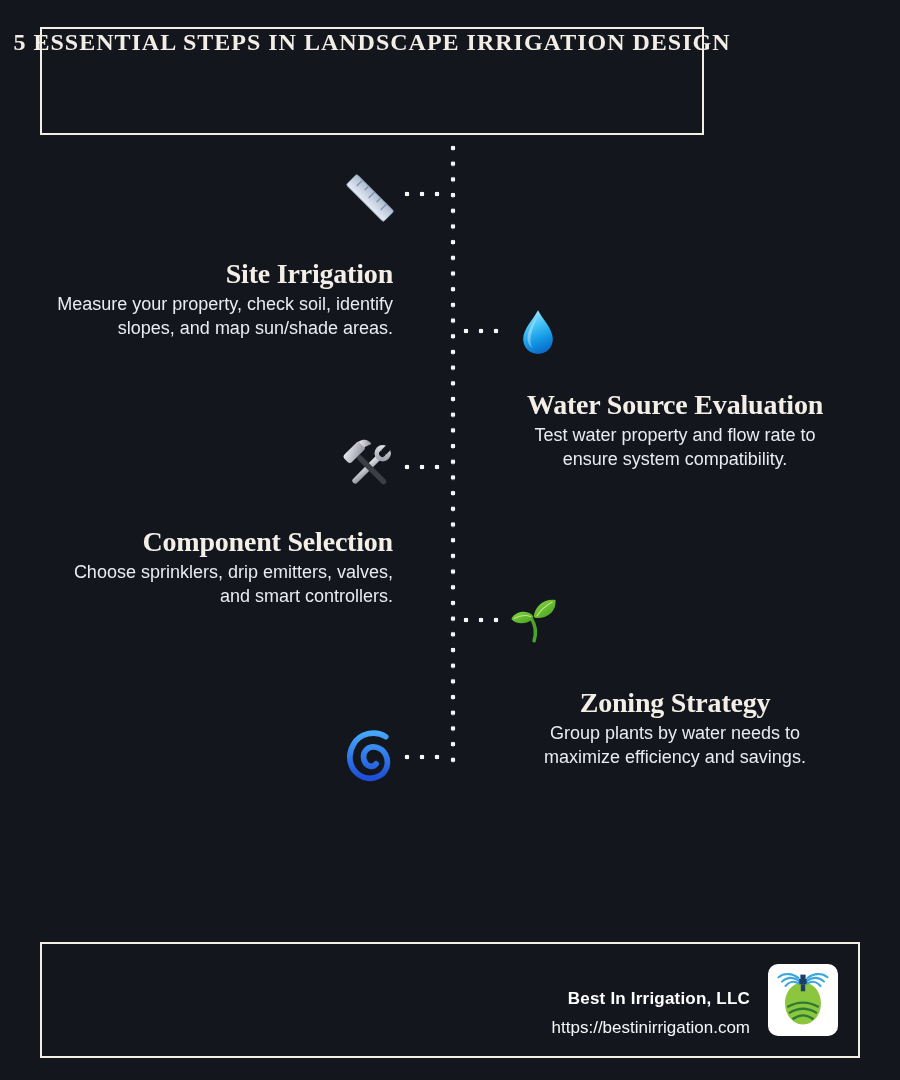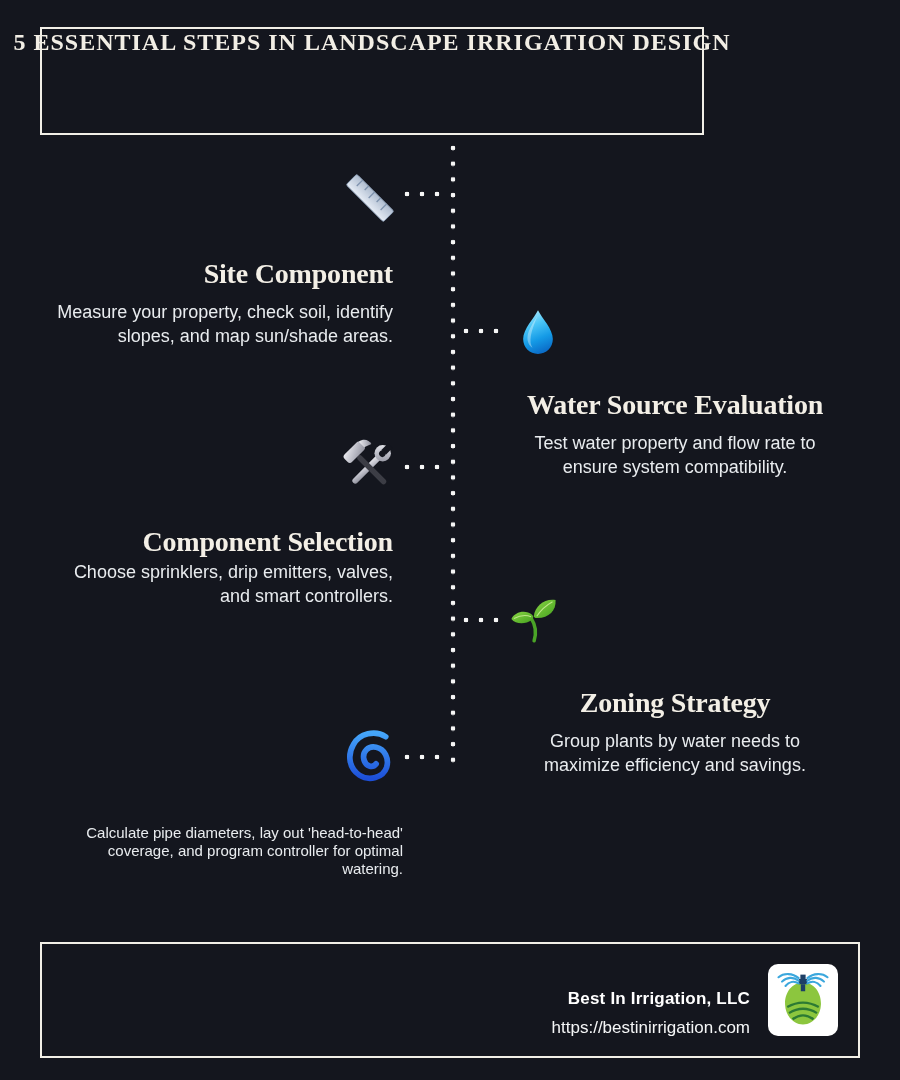--- a/index.html
+++ b/index.html
@@ -23,21 +23,21 @@
     background-size:15px 6px; background-repeat:repeat-x; }
   .icon { position:absolute; }
   .step { position:absolute; }
   .step.left  { text-align:right; }
   .step.right { text-align:center; }
   .step-title {
     font-family:"Liberation Serif","DejaVu Serif",serif;
     font-size:28px; line-height:36px; font-weight:700;
     color:#f3efe6; letter-spacing:-0.2px;
   }
-  .step-desc { font-size:18px; line-height:24px; color:#e9ecef; margin-top:8px; }
+  .step-desc { font-size:18px; line-height:24px; color:#e9ecef; }
   .step-desc.small { font-size:15px; line-height:18px; }
   .footer-box { left:40px; top:942px; width:820px; height:116px;
     display:flex; align-items:center; justify-content:flex-end;
     gap:18px; padding-right:20px; }
   .footer-text { text-align:right; color:#ffffff;margin-top:27px; }
   .company { font-size:17px; font-weight:700; letter-spacing:0.2px; }
   .website { font-size:17px; margin-top:9px; color:#f5f6f7; }
   .logo-tile { width:70px; height:72px; background:#ffffff; border-radius:10px;
     display:flex; align-items:center; justify-content:center; }
 </style>
@@ -132,41 +132,40 @@
         <linearGradient id="gradSpin" x1="0" y1="0" x2="0" y2="1">
           <stop offset="0" stop-color="#45a6fa"></stop>
             <stop offset="1" stop-color="#1d4fd8"></stop>
         </linearGradient>
       </defs>
       <path d="M50 10 C38 2 20 6 13 19 C6 31 8 46 20 54 C31 61 47 57 51 45 C54 35 49 24 39 22 C30 20 23 27 25 36 C27 44 35 46 39 41" fill="none" stroke="url(#gradSpin)" stroke-width="6.5" stroke-linecap="round"></path>
     </svg>
   </div>
 
   <div class="step left" style="right:507px; top:256px; width:372px;">
-    <div class="step-title">Site Component</div>
+    <div class="step-title">Site Irrigation</div>
     <div class="step-desc">Measure your property, check soil, identify slopes, and map sun/shade areas.</div>
   </div>
 
   <div class="step right" style="left:510px; top:387px; width:330px;">
     <div class="step-title">Water Source Evaluation</div>
     <div class="step-desc">Test water property and flow rate to ensure system compatibility.</div>
   </div>
 
   <div class="step left" style="right:507px; top:524px; width:322px;">
     <div class="step-title">Component Selection</div>
     <div class="step-desc" style="margin-top:0;">Choose sprinklers, drip emitters, valves, and smart controllers.</div>
   </div>
 
   <div class="step right" style="left:510px; top:685px; width:330px;">
     <div class="step-title">Zoning Strategy</div>
     <div class="step-desc">Group plants by water needs to maximize efficiency and savings.</div>
   </div>
 
   <div class="step left" style="right:497px; top:816px; width:340px;">
-    <div class="step-desc small">Calculate pipe diameters, lay out 'head-to-head' coverage, and program controller for optimal watering.</div>
   </div>
 
   <div class="frame footer-box">
     <div class="footer-text">
       <div class="company">Best In Irrigation, LLC</div>
       <div class="website">https://bestinirrigation.com</div>
     </div>
     <div class="logo-tile">
       <svg width="56" height="58" viewBox="0 0 64 66">
         <path d="M32 13 C19 13 11 25 11.5 38 C12 52 22 61 32 61 C42 61 52 52 52.5 38 C53 25 45 13 32 13 Z" fill="#8cc63e"></path>

